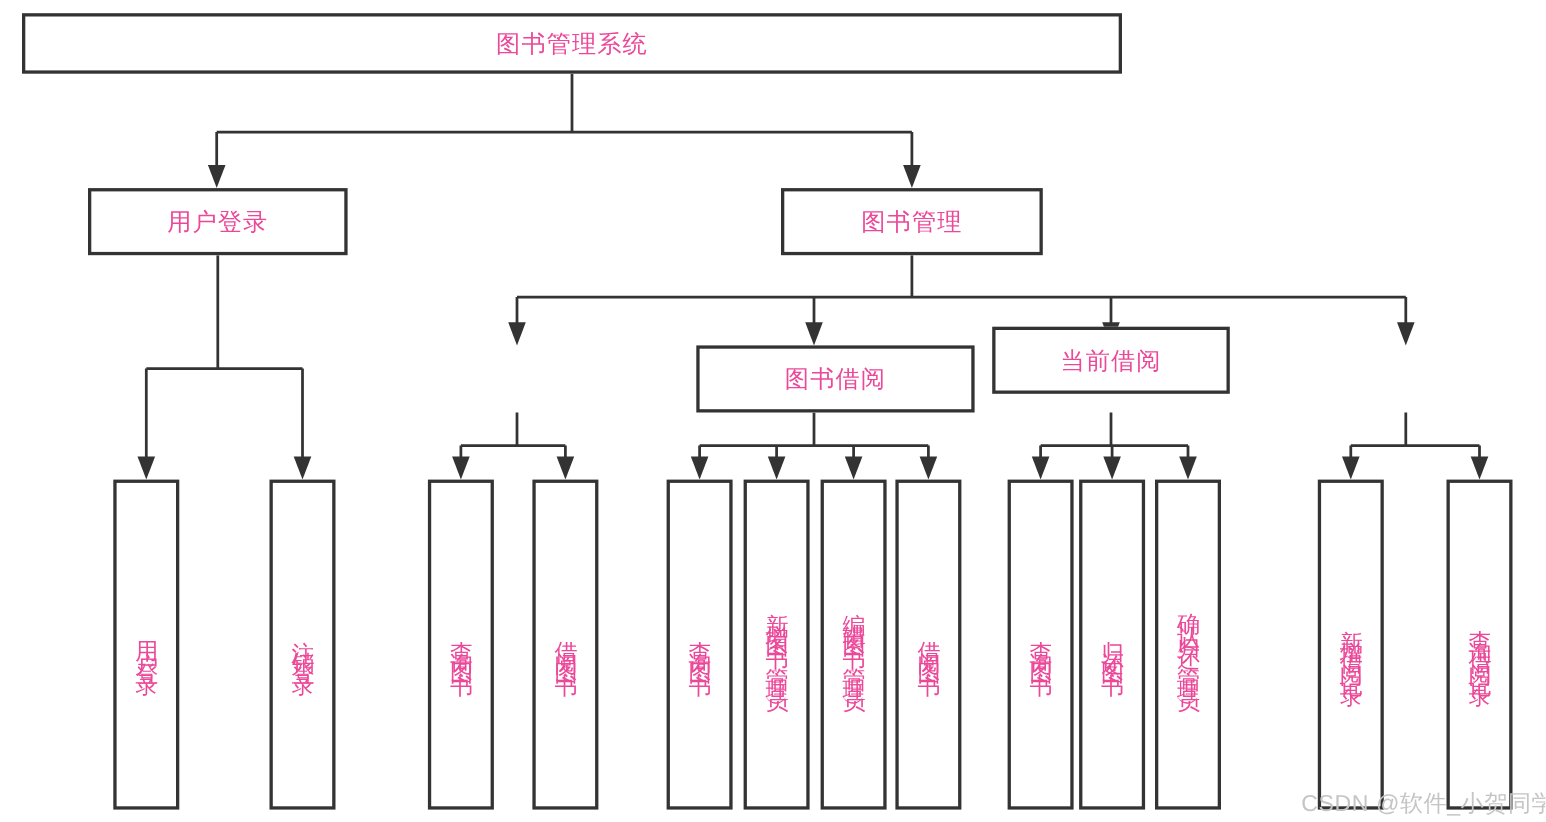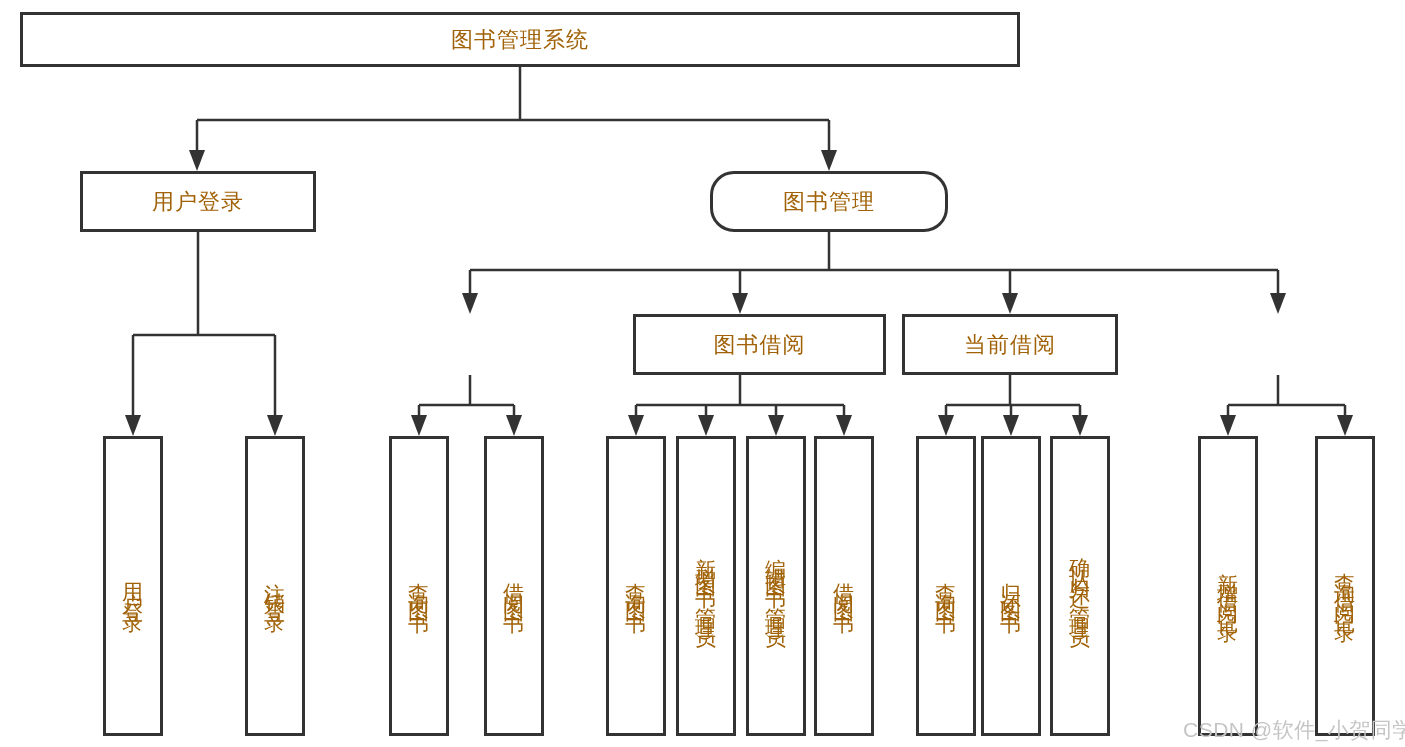--- a/index.html
+++ b/index.html
@@ -25,21 +25,21 @@
     position: absolute;
     box-sizing: border-box;
     border: 3px solid #333333;
     background: #ffffff;
     display: flex;
     align-items: center;
     justify-content: center;
     z-index: 2;
   }
   .box .label {
-    color: #a16207;
+    color: #ec4899;
     font-size: 22px;
     letter-spacing: 1px;
     white-space: nowrap;
   }
   .leaf .label {
     writing-mode: vertical-rl;
     font-size: 21px;
     letter-spacing: 10px;
     white-space: normal;
     line-height: 1;
@@ -124,28 +124,28 @@
     </g>
   </svg>
 
   <div class="box" style="left:20px; top:12px; width:1000px; height:55px;">
     <span class="label">图书管理系统</span>
   </div>
 
   <div class="box" style="left:80px; top:171px; width:236px; height:61px;">
     <span class="label">用户登录</span>
   </div>
-  <div class="box" style="left:710px; top:171px; width:238px; height:61px;border-radius:24px;">
+  <div class="box" style="left:710px; top:171px; width:238px; height:61px;">
     <span class="label">图书管理</span>
   </div>
 
   <div class="box" style="left:633px; top:314px; width:253px; height:61px;">
     <span class="label">图书借阅</span>
   </div>
-  <div class="box" style="left:902px; top:314px; width:216px; height:61px;">
+  <div class="box" style="left:902px; top:297px; width:216px; height:61px;">
     <span class="label">当前借阅</span>
   </div>
 
   <div class="box leaf" style="left:103px; top:436px; width:60px; height:300px;">
     <span class="label">用户登录</span>
   </div>
   <div class="box leaf" style="left:245px; top:436px; width:60px; height:300px;">
     <span class="label">注销登录</span>
   </div>
 

